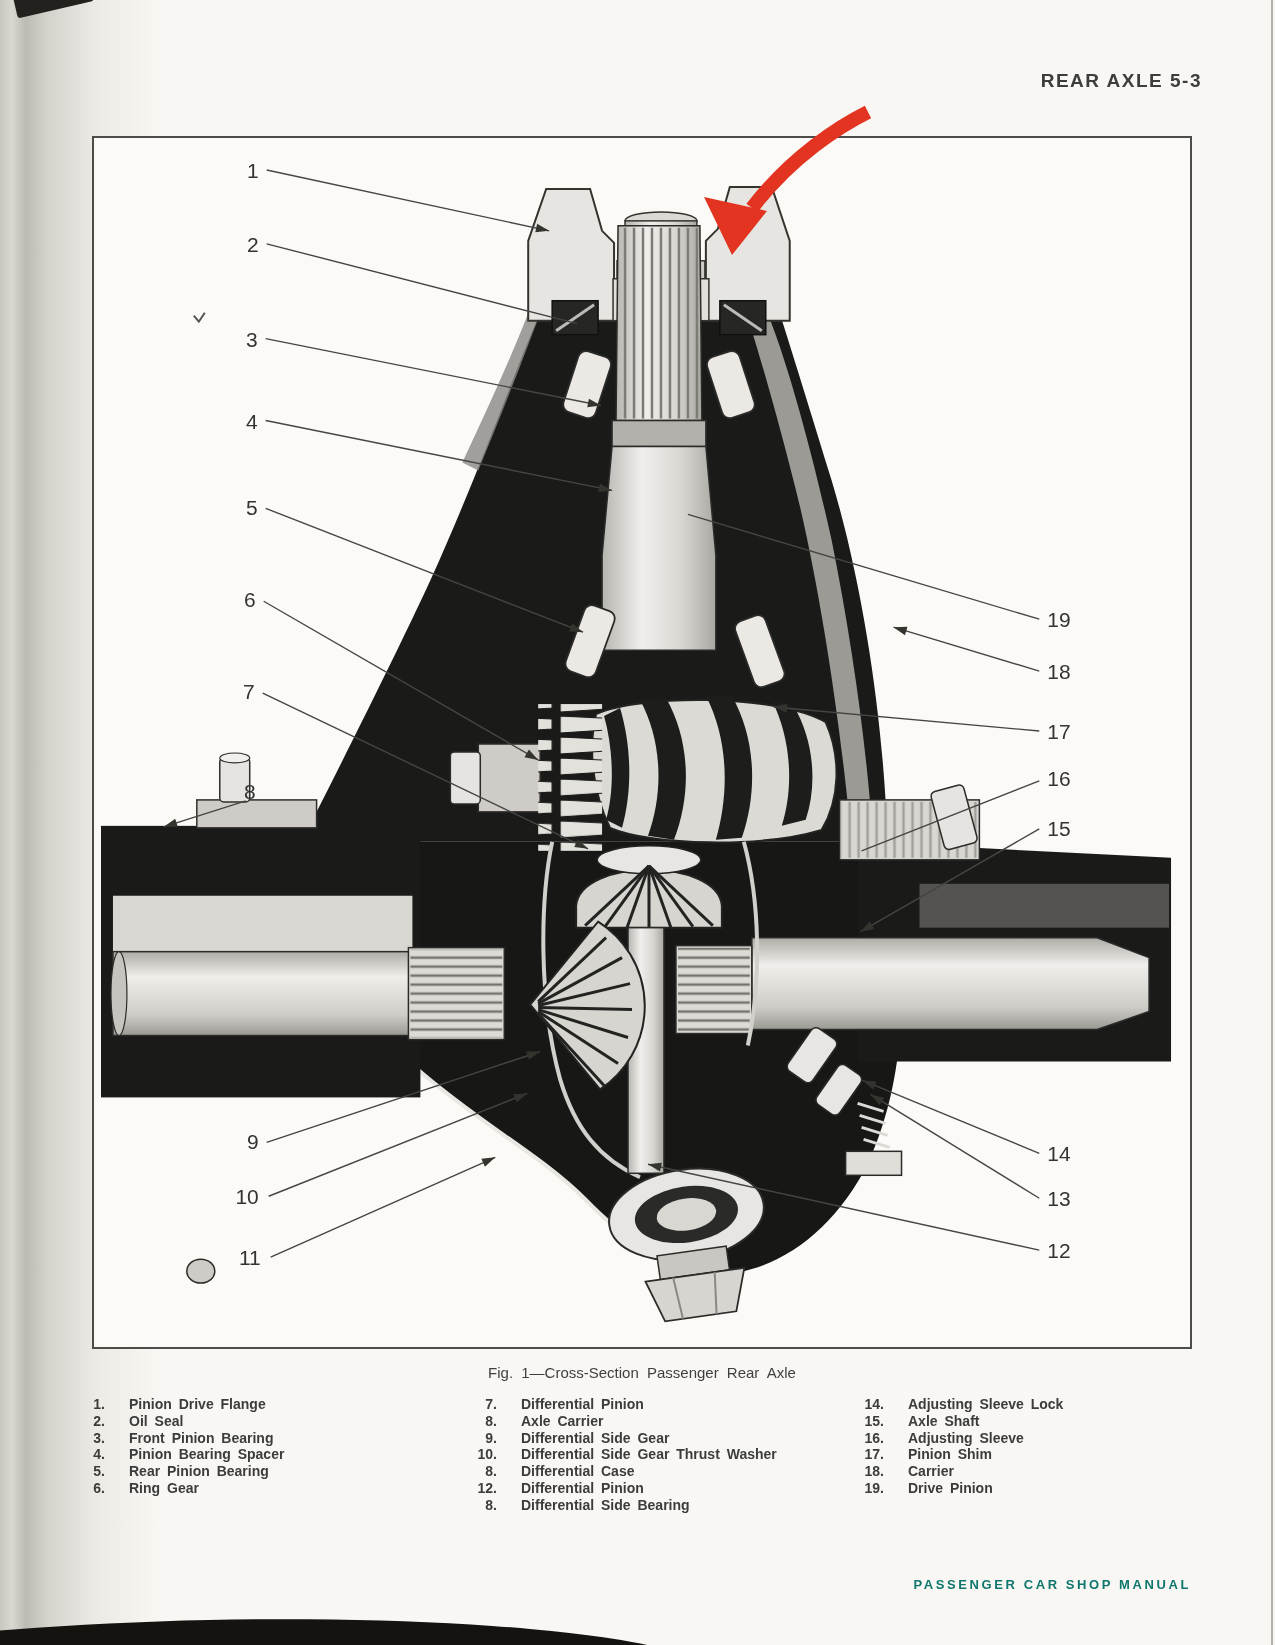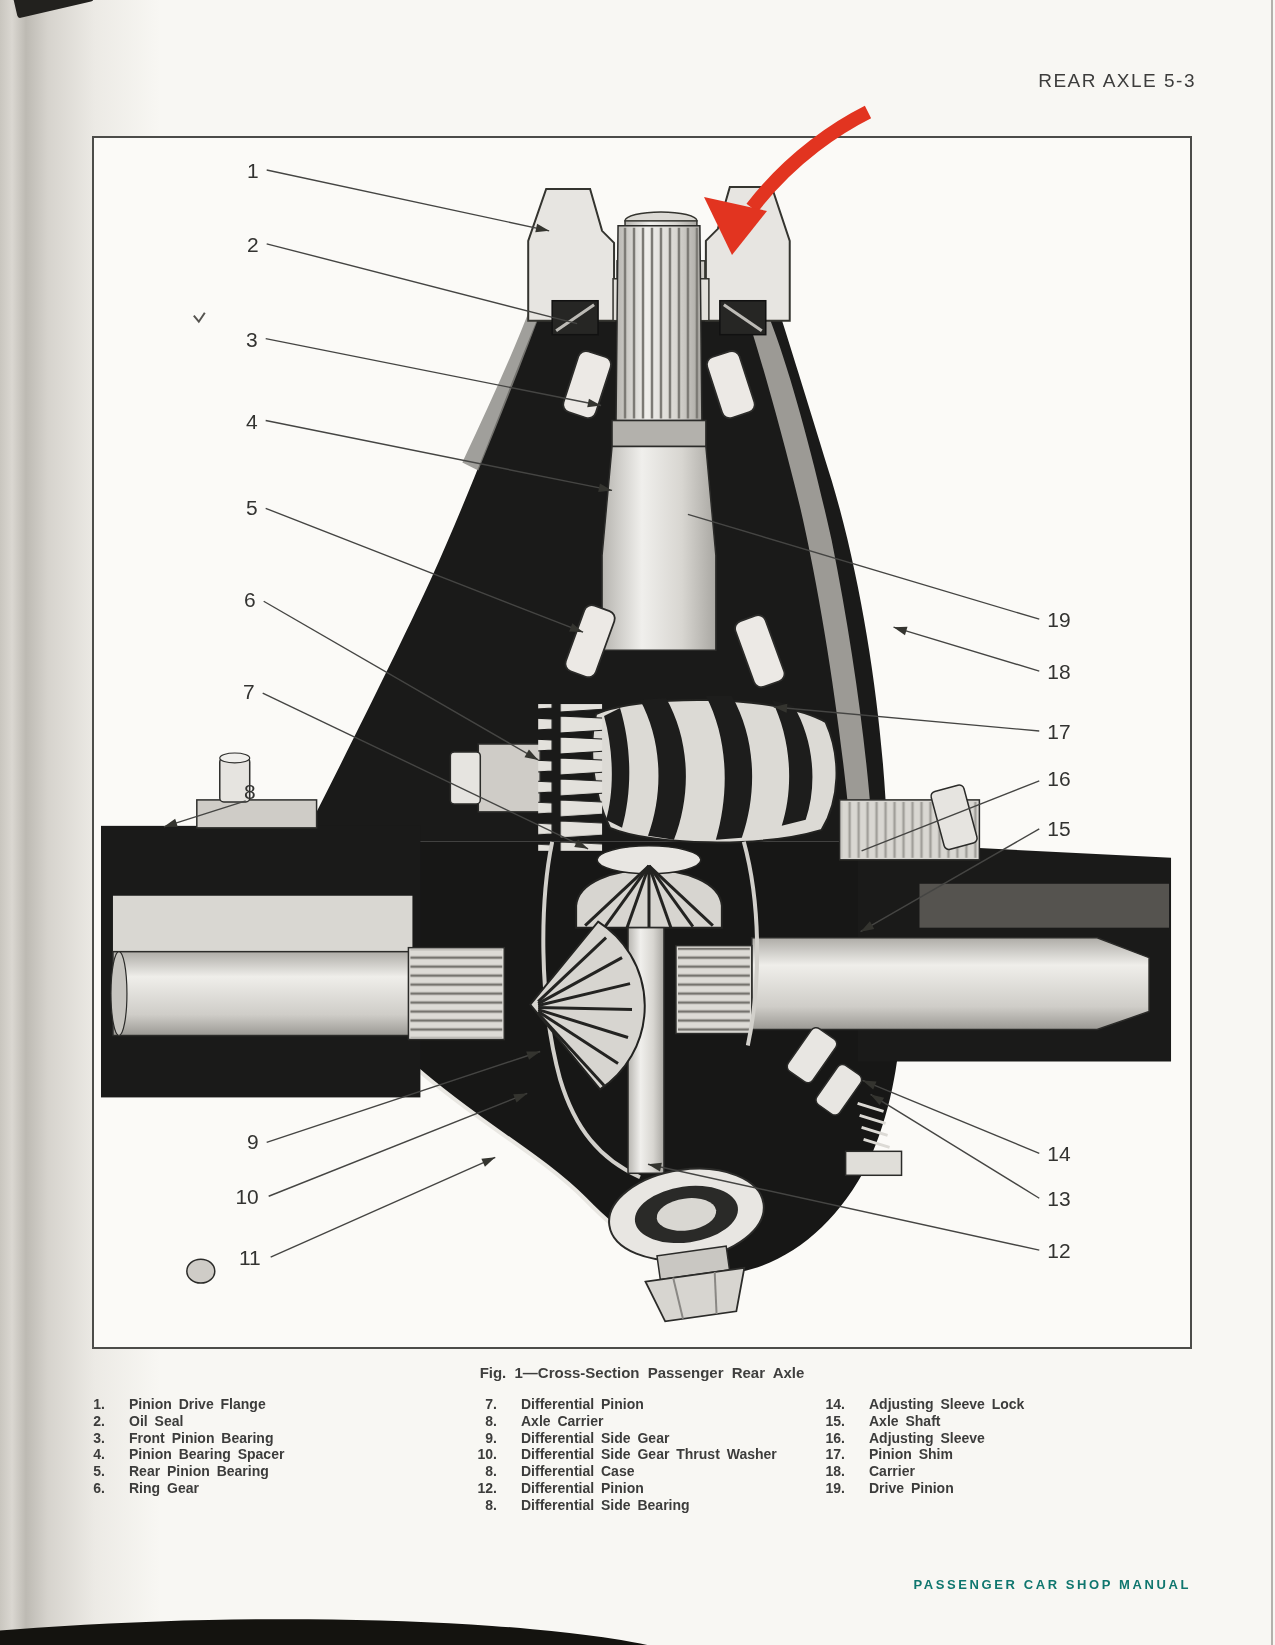--- a/index.html
+++ b/index.html
@@ -19,38 +19,38 @@
     position:absolute;left:14px;top:-16px;width:78px;height:26px;
     background:#22211e;transform:rotate(-13deg);border-radius:3px;
   }
   .bottom-curve{
     position:absolute;left:-300px;top:1620px;width:1020px;height:140px;
     background:#14130f;border-radius:50%;transform:rotate(-1.2deg);
   }
   .right-edge{position:absolute;right:2px;top:0;width:2px;height:100%;background:#b3b1ac;}
 
   .page-header{
-    position:absolute;top:70px;right:79px;
-    font-size:19px;font-weight:normal;letter-spacing:1.5px;color:#3d3d3c;
+    position:absolute;top:70px;right:73px;
+    font-size:19px;font-weight:bold;letter-spacing:1.5px;color:#3d3d3c;
   }
   .figure-frame{
     position:absolute;left:92px;top:136px;width:1100px;height:1213px;
     border:2px solid #4c4c49;box-sizing:border-box;background:#fbfaf7;
   }
   .figure-frame svg{display:block;width:100%;height:100%;}
   .red-arrow-svg{position:absolute;left:690px;top:95px;width:200px;height:175px;pointer-events:none;}
 
   .caption{
     position:absolute;left:242px;top:1364px;width:800px;text-align:center;
-    font-size:15px;font-weight:bold;word-spacing:4px;color:#3f3f3e;
+    font-size:15px;font-weight:normal;word-spacing:4px;color:#3f3f3e;
   }
   .legend-col{position:absolute;top:1396px;font-size:14px;font-weight:bold;line-height:16.8px;color:#3c3c3b;}
   #legend-col-1{left:75px;}
   #legend-col-2{left:462px;}
-  #legend-col-3{left:810px;}
+  #legend-col-3{left:849px;}
   .lrow{display:flex;white-space:nowrap;}
   .lnum{display:inline-block;text-align:right;}
   #legend-col-1 .lnum{width:30px;}
   #legend-col-2 .lnum,#legend-col-3 .lnum{width:35px;}
   .llabel{margin-left:24px;word-spacing:3px;}
   .page-footer{
     position:absolute;top:1577px;right:84px;
     font-size:13px;font-weight:bold;letter-spacing:2.6px;color:#0f766e;
   }
   text.callout{font-family:"Liberation Sans",sans-serif;font-size:21px;fill:#333331;}

